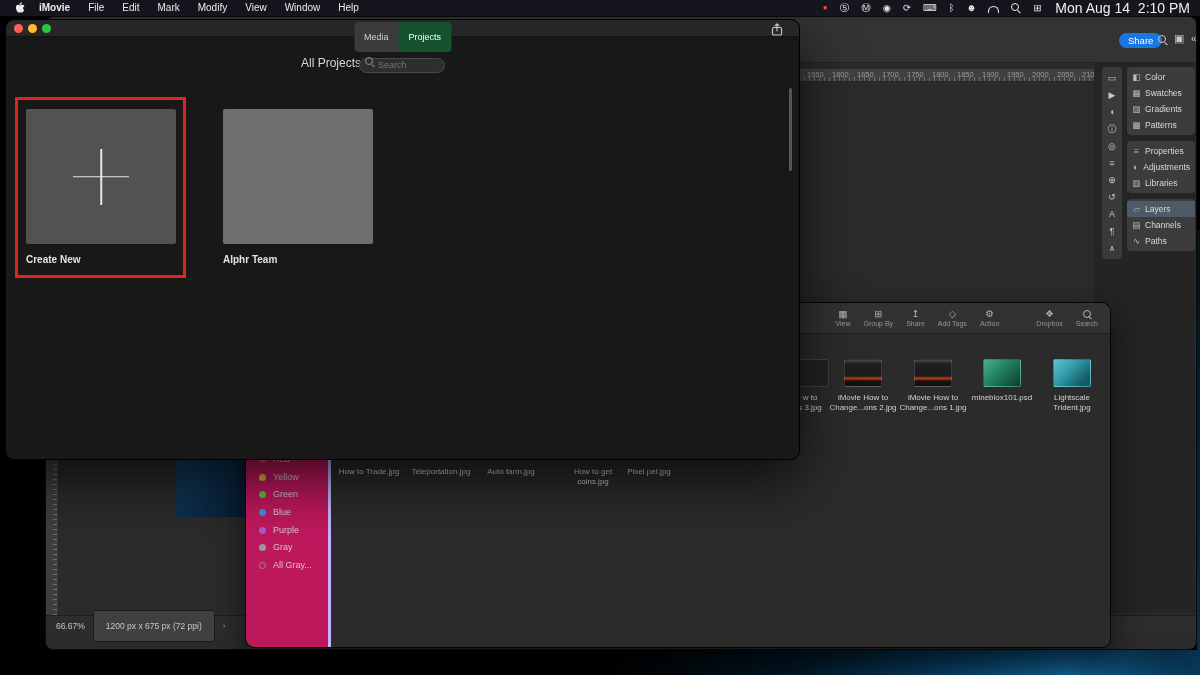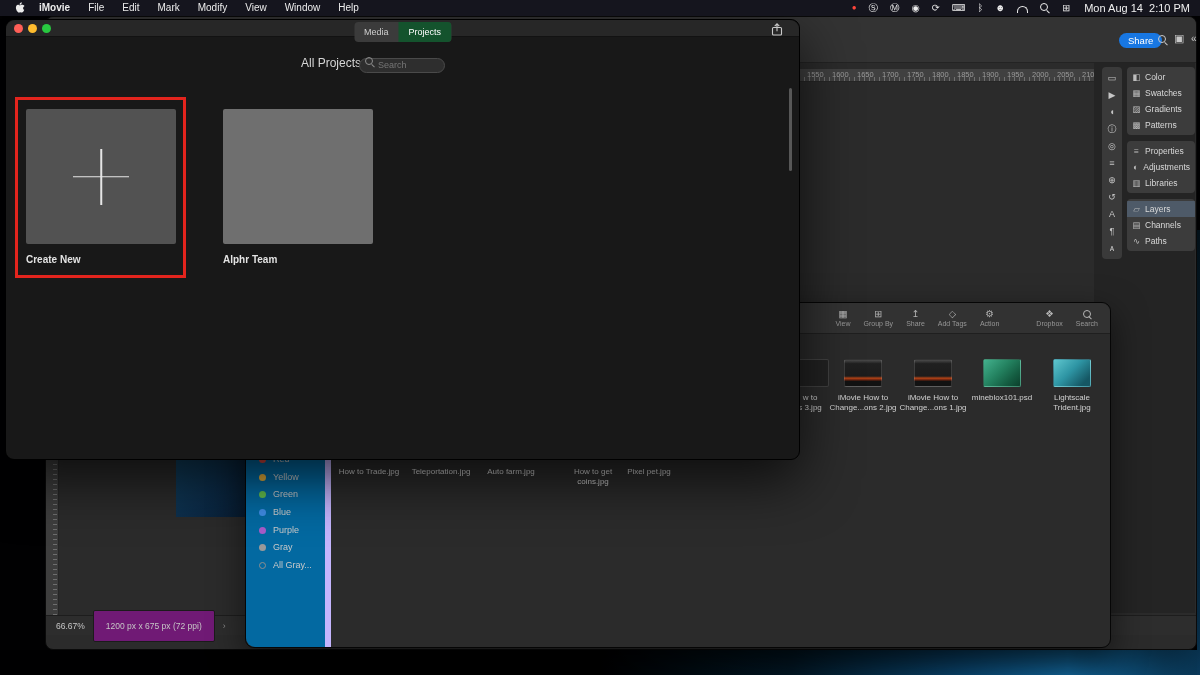--- a/index.html
+++ b/index.html
@@ -7,21 +7,21 @@
   .screen{position:relative;width:1200px;height:675px;overflow:hidden;background:#020203;font-family:"Liberation Sans",sans-serif}
 
   
   .menubar{position:absolute;z-index:9;left:0;top:0;width:100%;height:16px;background:#15151e;display:flex;align-items:center;padding:0 10px}
   .m{font-size:10px;color:#ececec;padding:0 9px;line-height:16px;white-space:nowrap}
   .m.app{font-weight:bold}
   .applewrap{display:flex;align-items:center;padding:0 5px}
   .mright{margin-left:auto;display:flex;align-items:center;gap:12px}
   .sicon{font-size:9.5px;color:#ececec;line-height:16px;display:flex;align-items:center}
   .sicon.rec{color:#ff453a;font-size:8px}
-  .clock{font-size:11px;color:#f0f0f0;white-space:pre;padding-left:2px}
+  .clock{font-size:14px;color:#f0f0f0;white-space:pre;padding-left:2px}
   .mag{position:relative;width:10px;height:10px;display:inline-block;color:#ececec}
   .mag::before{content:"";position:absolute;left:0;top:0;width:6px;height:6px;border:1.4px solid currentColor;border-radius:50%}
   .mag::after{content:"";position:absolute;left:6.5px;top:6.5px;width:4px;height:1.4px;background:currentColor;transform:rotate(45deg);transform-origin:0 0}
   .wifi{width:11px;height:6.5px;border:1.5px solid #ececec;border-bottom:none;border-radius:12px 12px 0 0;display:inline-block;margin-top:3px}
 
   
   .ps{position:absolute;z-index:2;left:45px;top:16px;width:1152px;height:634px;background:#2b2b2b;border:1px solid #0a0a0a;border-radius:8px;box-shadow:0 14px 40px rgba(0,0,0,.55)}
   .ps-top{position:absolute;left:0;top:0;right:0;height:46px;background:#333;border-radius:8px 8px 0 0;border-bottom:1px solid #232323}
   .share-btn{position:absolute;left:1073px;top:16px;height:15px;padding:0 9px;background:#1877e2;color:#fff;font-size:9.5px;border:none;border-radius:8px;display:flex;align-items:center;cursor:default}
   .ps-mag{position:absolute;left:1112px;top:18px;color:#c9c9c9}
@@ -36,51 +36,51 @@
   .ps-tools{position:absolute;left:1056px;top:50px;width:20px;background:#3a3a3a;border-radius:4px;padding:6px 0;display:flex;flex-direction:column;align-items:center;gap:7px}
   .ti{font-size:9px;color:#c6c6c6;line-height:10px}
   .ps-panels{position:absolute;left:1081px;top:50px;width:68px;display:flex;flex-direction:column;gap:6px}
   .pgroup{background:#3c3c3c;border-radius:4px;padding:2px 0;overflow:hidden}
   .prow{height:16px;display:flex;align-items:center;gap:4px;padding:0 5px}
   .prow.sel{background:#4e5a68}
   .picon{font-size:8.5px;color:#bdbdbd;width:9px;text-align:center}
   .pl{font-size:8.5px;color:#d9d9d9;white-space:nowrap}
   .ps-doc{position:absolute;left:130px;top:442px;width:72px;height:58px;background:linear-gradient(135deg,#11405f 0%,#0c2c49 55%,#081d33 100%)}
   .ps-status{position:absolute;left:0;right:0;top:598px;height:20px;background:#2d2d2d;border-top:1px solid #1d1d1d;display:flex;align-items:center;gap:8px;padding-left:10px;font-size:8.5px;color:#c6c6c6}
-  .ps-doc-info{background:#701a75;border:1px solid #1b1b1b;padding:10px 12px;border-radius:2px}
+  .ps-doc-info{background:#404040;border:1px solid #1b1b1b;padding:10px 12px;border-radius:2px}
   .ps-chev{color:#8f8f8f}
 
   
   .finder{position:absolute;z-index:3;left:245px;top:302px;width:866px;height:346px;background:#2b2b2b;border:1px solid #060606;border-radius:9px;box-shadow:0 12px 34px rgba(0,0,0,.55)}
   .f-toolbar{position:absolute;left:0;top:0;right:0;height:31px;background:#323232;border-radius:9px 9px 0 0;border-bottom:1px solid #1f1f1f;display:flex;justify-content:flex-end;align-items:center;gap:13px;padding-right:12px}
   .fitem{display:flex;flex-direction:column;align-items:center}
   .fitem .fi{font-size:9.5px;color:#b5b5b5;line-height:11px;height:11px;display:flex;align-items:center}
   .fitem .fl{font-size:7px;color:#969696;line-height:9px}
   .fitem.gapL{margin-left:24px}
   .fitem .mag{width:8px;height:8px;color:#b5b5b5}
-  .f-side{position:absolute;left:0;top:31px;bottom:0;width:85px;background:#0369a1;border-right:6px solid #c4b5fd;border-radius:0 0 0 9px}
+  .f-side{position:absolute;left:0;top:31px;bottom:0;width:85px;background:#be185d;border-right:3px solid #c4b5fd;border-radius:0 0 0 9px}
   .tagrow{position:absolute;left:13px;display:flex;align-items:center;gap:7px;height:14px}
   .tagdot{width:7px;height:7px;border-radius:50%;flex:none}
   .tagdot.hollow{border:1px solid #8f8f8f;background:transparent!important}
   .taglabel{font-size:9px;color:#c9c9c9;white-space:nowrap}
   .fthumb{position:absolute;top:56px;width:38px;height:28px;border-radius:2px;border:1px solid rgba(255,255,255,.14)}
   .flabel{position:absolute;width:68px;text-align:center;font-size:8px;color:#d2d2d2;line-height:1.3;white-space:pre-line}
   .th-shot{background:linear-gradient(180deg,#4a4a4a 0%,#202020 14%,#1c1c1c 62%,#b34316 70%,#6e2410 76%,#121212 82%)}
   .th-mine{background:linear-gradient(135deg,#43b18d 0%,#23815f 45%,#145c41 75%,#0c402c 100%)}
   .th-light{background:linear-gradient(135deg,#5ec6ce 0%,#2e95a4 45%,#155764 85%)}
   .th-dark{background:#222}
 
   
   .imv{position:absolute;z-index:4;left:5px;top:19px;width:795px;height:441px;background:#181818;border:1px solid #000;border-radius:9px;box-shadow:0 20px 55px rgba(0,0,0,.7)}
   .imv-title{position:absolute;left:0;top:0;right:0;height:17px;background:#272727;border-radius:9px 9px 0 0;border-bottom:1px solid #121212}
   .light{position:absolute;top:4px;width:9px;height:9px;border-radius:50%}
   .l-close{left:8px;background:#ff5f57}
   .l-min{left:22px;background:#febc2e}
   .l-max{left:36px;background:#28c840}
-  .seg{position:absolute;left:50%;top:2px;transform:translateX(-50%);display:flex;height:20px;background:#3b3b3b;border-radius:4px;overflow:hidden;font-size:9px}
+  .seg{position:absolute;left:50%;top:2px;transform:translateX(-50%);display:flex;height:30px;background:#3b3b3b;border-radius:4px;overflow:hidden;font-size:9px}
   .seg span{display:flex;align-items:center;padding:0 10px;color:#cfcfcf}
   .seg .on{background:#14532d;color:#fff}
   .imv-share{position:absolute;right:16px;top:2px}
   .filters{position:absolute;left:295px;top:36px;display:flex;align-items:center;gap:4px}
   .filter-label{font-size:12px;color:#d6d6d6}
   .updown{display:inline-flex;flex-direction:column;gap:1px;margin-top:1px}
   .updown i{width:0;height:0;border-left:3px solid transparent;border-right:3px solid transparent;display:block}
   .updown .u{border-bottom:4px solid #9a9a9a}
   .updown .d{border-top:4px solid #9a9a9a}
   .searchbox{position:absolute;left:353px;top:34px;width:86px;height:15px}

